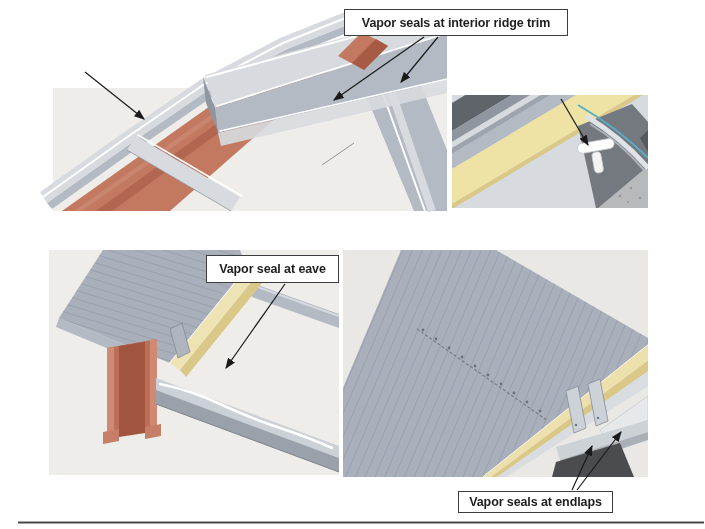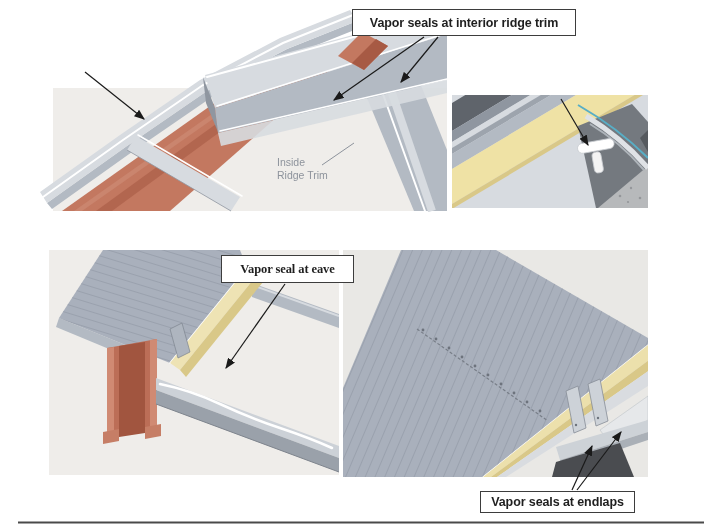--- a/index.html
+++ b/index.html
@@ -4,24 +4,24 @@
 <style>
   html,body{margin:0;padding:0;background:#fff;}
   #stage{position:relative;width:705px;height:529px;background:var(--page-bg,#fff);
          font-family:"Liberation Sans",sans-serif;overflow:hidden;}
   #fig{position:absolute;left:0;top:0;}
   .callout{position:absolute;background:#fff;border:1.4px solid var(--label-border,#3d3d3d);
            box-sizing:border-box;display:flex;align-items:center;justify-content:center;
            font-size:12.5px;font-weight:600;letter-spacing:-0.1px;color:var(--label-text,#1f1f1f);
            text-align:center;padding:0 4px;white-space:nowrap;}
   #co-rake{left:22px;top:43px;width:150px;height:28px;}
-  #co-ridge{left:352px;top:9px;width:224px;height:27px;}
+  #co-ridge{left:344px;top:9px;width:224px;height:27px;}
   #co-marriage{left:456px;top:71px;width:240px;height:27px;}
-  #co-eave{left:221px;top:255px;width:133px;height:28px;font-family:Liberation Serif, serif;}
-  #co-endlaps{left:480px;top:491px;width:155px;height:22px;}
+  #co-eave{left:206px;top:255px;width:133px;height:28px;}
+  #co-endlaps{left:458px;top:491px;width:155px;height:22px;}
   #note-irt{position:absolute;left:277px;top:156px;width:72px;font-size:10.5px;line-height:1.25;
             color:var(--note-text,#8d939c);white-space:pre-line;}
   
   .f-pbg{fill:var(--panel-bg)} .f-pbg2{fill:var(--panel-bg-right)}
   .f-red{fill:var(--purlin-red)} .f-redd{fill:var(--purlin-red-dark)} .f-redl{fill:var(--purlin-red-light)}
   .f-ml{fill:var(--metal-light)} .f-mm{fill:var(--metal-mid)} .f-md{fill:var(--metal-dark)}
   .f-char{fill:var(--steel-charcoal)} .f-roof{fill:var(--roof-gray)}
   .f-ins{fill:var(--insulation)} .f-insd{fill:var(--insulation-dark)}
   .f-conc{fill:var(--concrete)} .f-dark{fill:var(--dark-opening)}
   .s-seal{stroke:var(--seal-white);fill:none;stroke-linecap:round}
@@ -200,16 +200,14 @@
     <line class="s-lead" x1="322" y1="165" x2="354" y2="143"></line>
   </g>
 
   <line class="rule" x1="18" y1="522.5" x2="704" y2="522.5"></line>
 </svg>
 
   <div class="callout" id="co-ridge">Vapor seals at interior ridge trim</div>
   <div class="callout" id="co-eave">Vapor seal at eave</div>
   <div class="callout" id="co-endlaps">Vapor seals at endlaps</div>
 
-  <div id="note-irt">Inside
-Ridge Trim</div>
 
 </div>
 
 </body></html>

